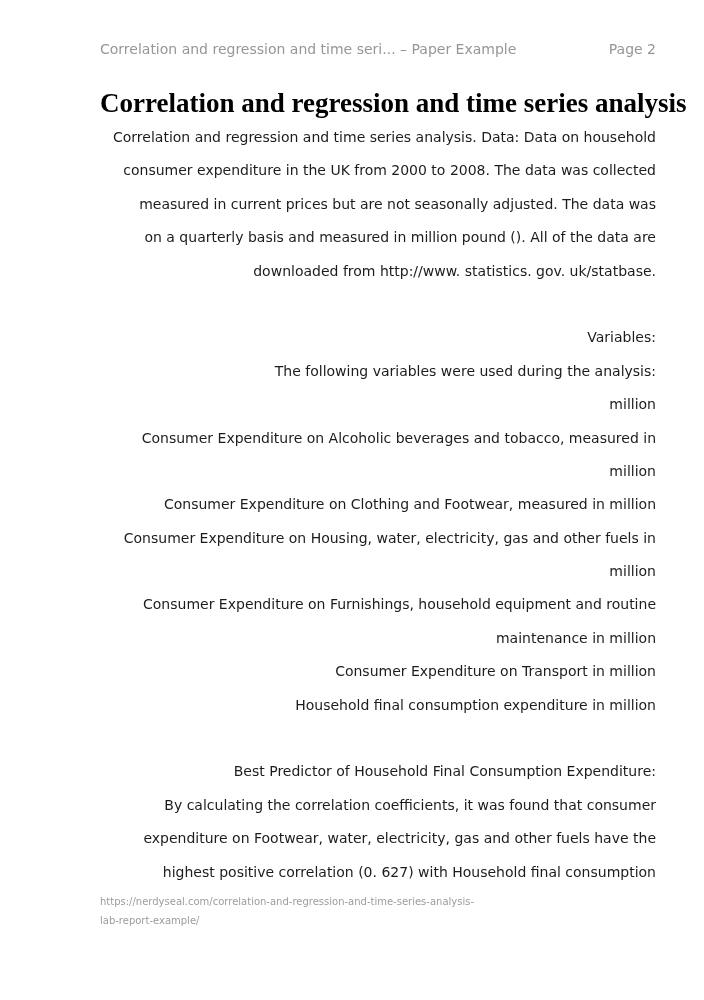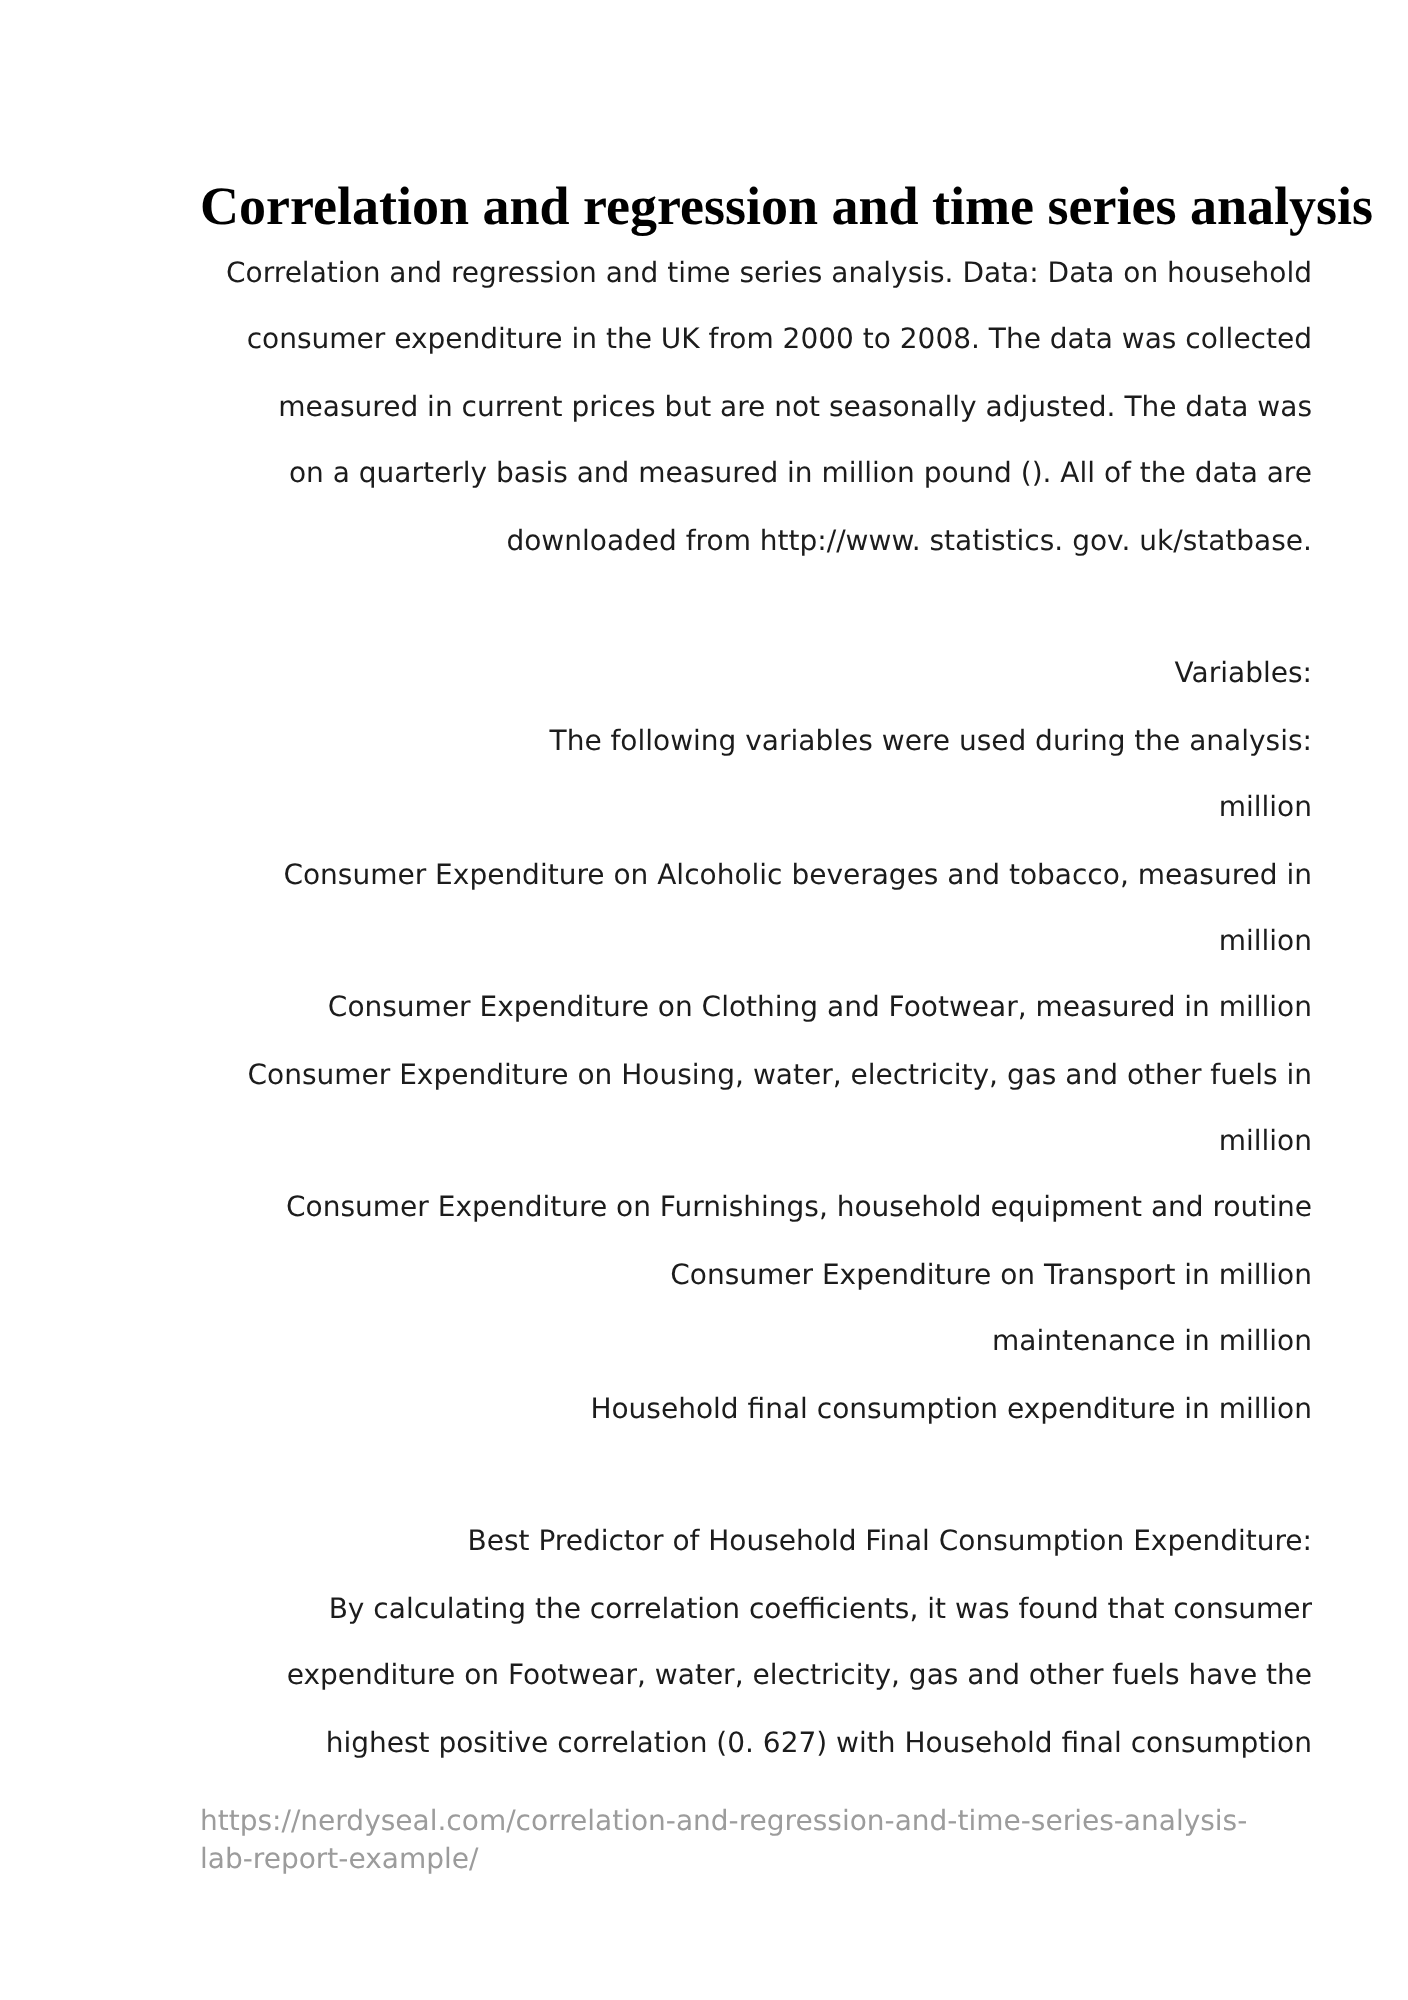--- a/index.html
+++ b/index.html
@@ -50,34 +50,38 @@
   }
   .block + .block {
     margin-top: 33.4px;
   }
   .text-line {
     line-height: 33.4px;
     height: 33.4px;
     white-space: nowrap;
   }
   .page-footer {
-    margin-top: 13px;
-    font-size: 14px;
+    margin-top: 3px;
+    font-size: 10px;
     color: #9c9c9c;
   }
   .footer-line {
     line-height: 19.5px;
     white-space: nowrap;
   }
 </style>
 </head>
 <body>
 
 <div class="page">
 
+  <div class="page-header">
+    <span>Correlation and regression and time seri... – Paper Example</span>
+    <span>Page 2</span>
+  </div>
 
   <div class="article">
     <h1 class="heading">Correlation and regression and time series analysis</h1>
 
     <div class="body-text" id="article-blocks">
         <div class="block">
           <div class="text-line">Correlation and regression and time series analysis. Data: Data on household</div>
           <div class="text-line">consumer expenditure in the UK from 2000 to 2008. The data was collected</div>
           <div class="text-line">measured in current prices but are not seasonally adjusted. The data was</div>
           <div class="text-line">on a quarterly basis and measured in million pound (). All of the data are</div>
@@ -86,22 +90,22 @@
         <div class="block">
           <div class="text-line">Variables:</div>
           <div class="text-line">The following variables were used during the analysis:</div>
           <div class="text-line">million</div>
           <div class="text-line">Consumer Expenditure on Alcoholic beverages and tobacco, measured in</div>
           <div class="text-line">million</div>
           <div class="text-line">Consumer Expenditure on Clothing and Footwear, measured in million</div>
           <div class="text-line">Consumer Expenditure on Housing, water, electricity, gas and other fuels in</div>
           <div class="text-line">million</div>
           <div class="text-line">Consumer Expenditure on Furnishings, household equipment and routine</div>
+          <div class="text-line">maintenance in million</div>
           <div class="text-line">Consumer Expenditure on Transport in million</div>
-          <div class="text-line">maintenance in million</div>
           <div class="text-line">Household final consumption expenditure in million</div>
         </div>
         <div class="block">
           <div class="text-line">Best Predictor of Household Final Consumption Expenditure:</div>
           <div class="text-line">By calculating the correlation coefficients, it was found that consumer</div>
           <div class="text-line">expenditure on Footwear, water, electricity, gas and other fuels have the</div>
           <div class="text-line">highest positive correlation (0. 627) with Household final consumption</div>
         </div>
       </div>
 

